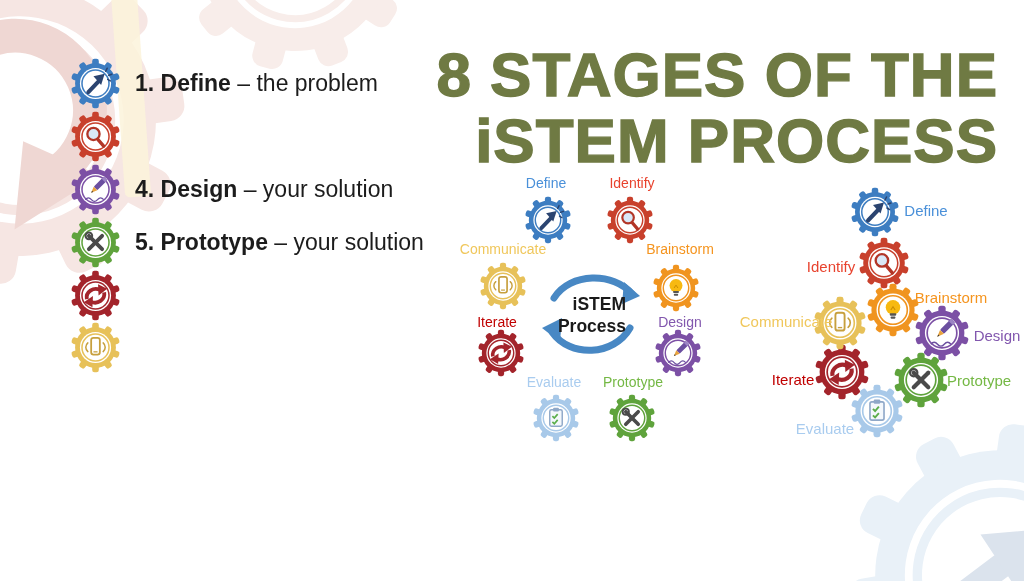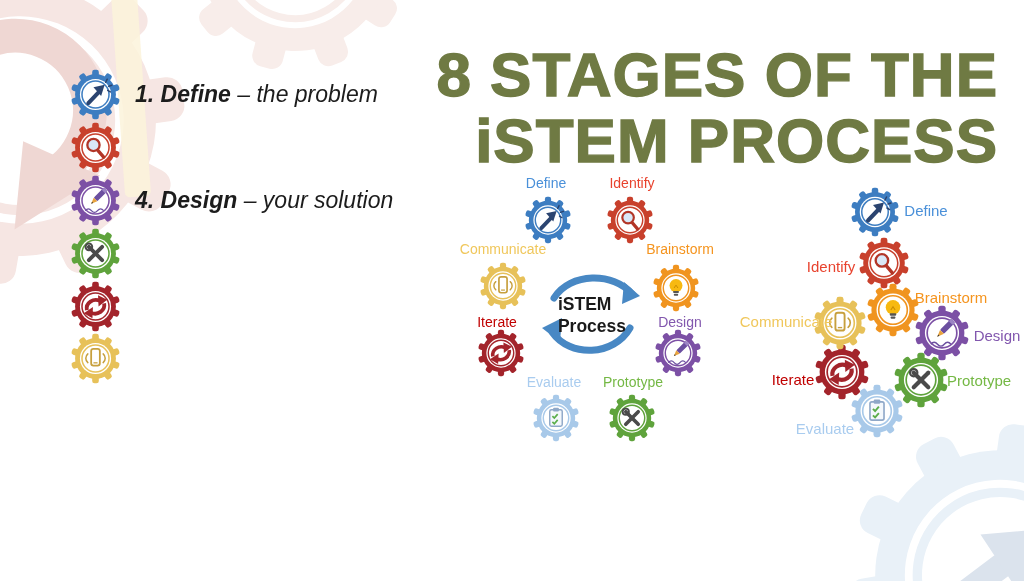--- a/index.html
+++ b/index.html
@@ -3,30 +3,30 @@
 <meta charset="utf-8">
 <style>
   html,body{margin:0;padding:0;background:#fff;}
   .canvas{position:relative;width:1024px;height:581px;background:#ffffff;overflow:hidden;
           font-family:"Liberation Sans",sans-serif;}
   .wm{position:absolute;}
   .sliver{position:absolute;left:118px;top:-8px;width:26px;height:205px;transform:rotate(-4deg);
           border-radius:5px;opacity:.85;}
   .title{position:absolute;right:26px;top:42px;text-align:right;font-weight:900;
          font-size:62px;line-height:1.07;letter-spacing:1px;-webkit-text-stroke:1.4px;}
-  .stage-list{position:absolute;left:70px;top:68px;font-style:italic;}
+  .stage-list{position:absolute;left:70px;top:57px;}
   .lrow{display:flex;align-items:center;height:52.9px;}
   .lgear{width:51px;height:51px;flex:0 0 51px;}
   .ltext{margin:0 0 0 14px;font-size:23px;color:#1c1c1c;white-space:nowrap;}
   .ltext b{font-weight:700;}
   .gear-abs{position:absolute;transform:translate(-50%,-50%);}
   .glabel{position:absolute;transform:translate(-50%,-50%);white-space:nowrap;font-size:14px;}
   .glabel.cl{font-size:15px;}
   .cycle-center{position:absolute;left:592px;top:316px;transform:translate(-50%,-50%);
-                text-align:left;font-size:17.5px;font-weight:700;color:#1a1a1a;line-height:1.25;}
+                text-align:right;font-size:17.5px;font-weight:700;color:#1a1a1a;line-height:1.25;}
   .arrows{position:absolute;left:540px;top:262px;}
 </style>
 </head>
 <body>
 
 <svg width="0" height="0" style="position:absolute">
   <defs>
     <symbol id="gear-shape" viewBox="0 0 100 100">
       <g fill="currentColor">
         <rect x="43.5" y="1.5" width="13" height="19" rx="4.5"></rect>
@@ -150,20 +150,21 @@
           <use href="#gear-shape"></use>
           <use href="#gi-design"></use>
         </svg>
       <p class="ltext"><b><span>4.</span> <span>Design</span></b> <span>– your solution</span></p>
     </div>
     <div class="lrow">
       <svg class="lgear" viewBox="0 0 100 100" style="color: rgb(95, 163, 60);">
           <use href="#gear-shape"></use>
           <use href="#gi-prototype"></use>
         </svg>
+      <p class="ltext"><b><span>5.</span> <span>Prototype</span></b> <span>– your solution</span></p>
     </div>
     <div class="lrow">
       <svg class="lgear" viewBox="0 0 100 100" style="color: rgb(163, 36, 43);">
           <use href="#gear-shape"></use>
           <use href="#gi-iterate"></use>
         </svg>
     </div>
     <div class="lrow">
       <svg class="lgear" viewBox="0 0 100 100" style="color: rgb(231, 193, 89);">
           <use href="#gear-shape"></use>

